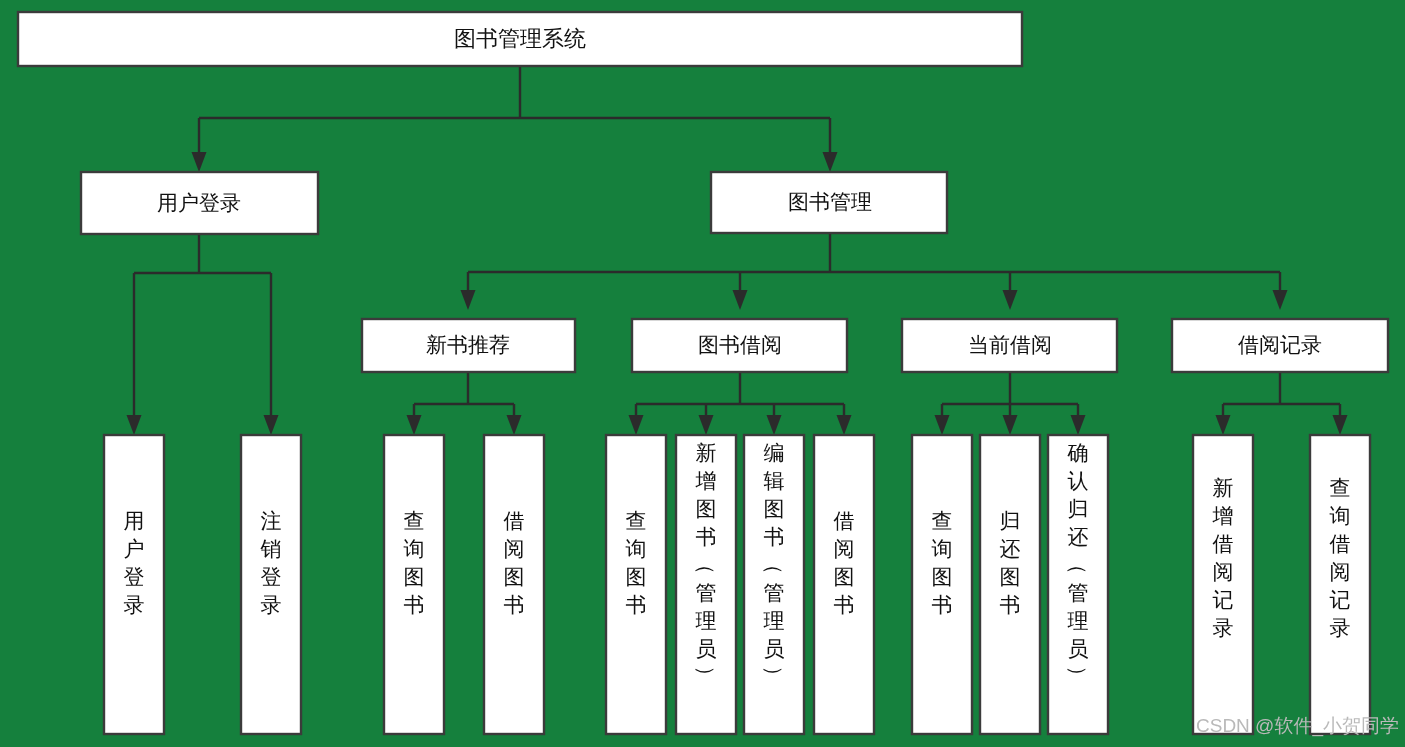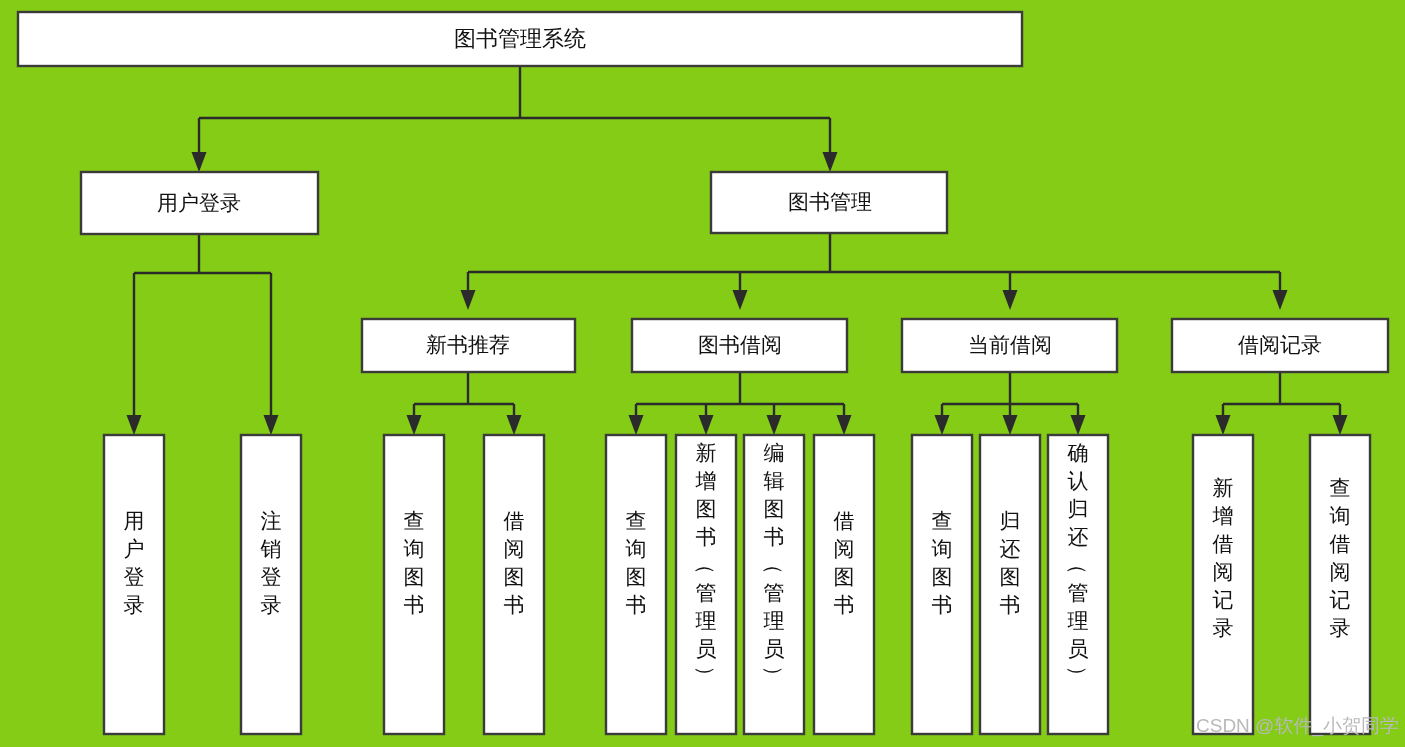--- a/index.html
+++ b/index.html
@@ -8,21 +8,21 @@
     padding: 0;
     background: #ffffff;
   }
   body {
     font-family: "Liberation Sans", "DejaVu Sans", sans-serif;
   }
   #diagram-root {
     position: relative;
     width: 1405px;
     height: 747px;
-    background: #84cc16;
+    background: #15803d;
     overflow: hidden;
   }
   svg.diagram-canvas {
     position: absolute;
     left: 0;
     top: 0;
     width: 1405px;
     height: 747px;
     display: block;
   }

